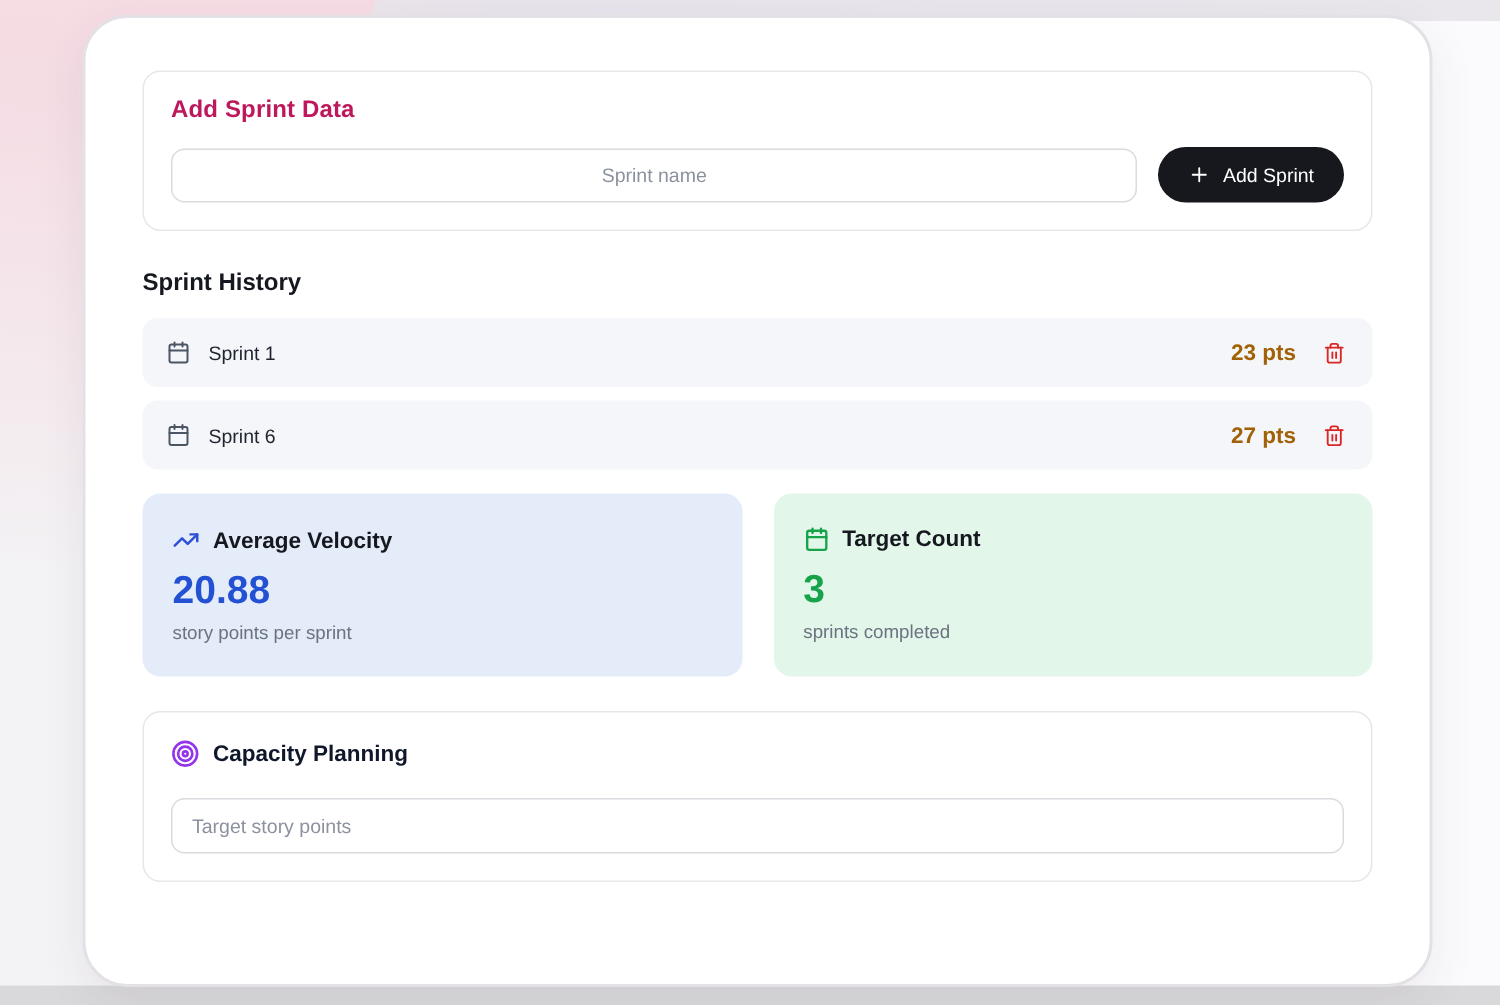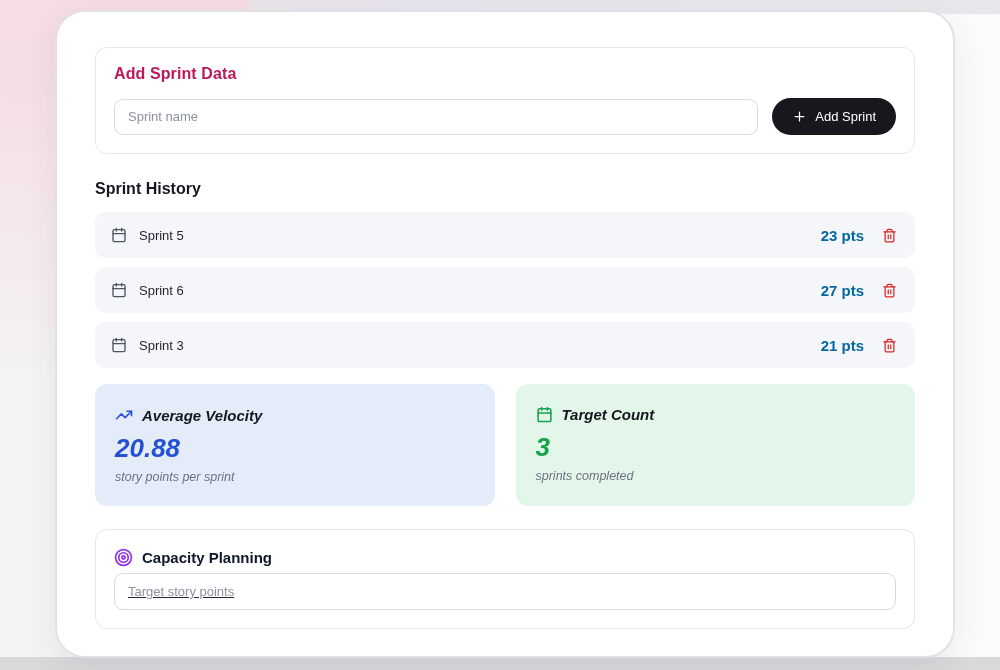--- a/index.html
+++ b/index.html
@@ -55,21 +55,21 @@
     border: 1px solid #d8dbe0;
     border-radius: 9px;
     padding: 0 13px;
     font-size: 13px;
     font-family: inherit;
     color: #1f2937;
     background: #fff;
     outline: none;
   }
   .text-input::placeholder { color: #8b929e; }
-  .input-sprint-name { flex: 1 1 auto; }
+  .input-sprint-name { flex: 1 1 auto; text-align: center; }
   .input-story-points { width: 117px; flex: 0 0 auto; }
   .btn-add {
     flex: 0 0 auto;
     height: 37px;
     padding: 2px 20px;
     border: none;
     border-radius: 19px;
     background: #16181d;
     color: #ffffff;
     font-size: 13px;
@@ -85,27 +85,27 @@
     height: 46px;
     background: #f5f6f9;
     border-radius: 10px;
     display: flex;
     align-items: center;
     padding: 0 16px;
     margin-bottom: 9px;
   }
   .history-row .cal { color: #4b5563; display: inline-flex; }
   .history-row .row-name { font-size: 13px; color: #1f2430; margin-left: 12px; }
-  .history-row .row-points { margin-left: auto; font-size: 15px; font-weight: bold; color: #0369a1; }
+  .history-row .row-points { margin-left: auto; font-size: 15px; font-weight: bold; color: #a16207; }
   .trash-btn {
     background: none; border: none; cursor: pointer;
     color: #dc2626; display: inline-flex; margin-left: 16px; padding: 2px;
   }
   
-  .stats-row { display: flex; gap: 21px; margin-top: 16px; font-style: italic; }
+  .stats-row { display: flex; gap: 21px; margin-top: 16px; }
   .stat-card { flex: 1 1 0; border-radius: 12px; padding: 22px 20px 20px 20px; height: 122px; }
   .stat-blue { background: #e4ecfa; }
   .stat-green { background: #e3f6ea; }
   .stat-head { display: flex; align-items: center; gap: 9px; }
   .stat-head .stat-title { font-size: 15px; font-weight: bold; color: #15181e; }
   .stat-icon-blue { color: #2d50d8; display: inline-flex; }
   .stat-icon-green { color: #16a34a; display: inline-flex; }
   .stat-value { font-size: 26px; font-weight: bold; margin-top: 9px; }
   .value-blue { color: #2451d4; }
   .value-green { color: #16a34a; }
@@ -114,21 +114,21 @@
   .capacity-panel {
     border: 1px solid #e5e7eb;
     border-radius: 12px;
     padding: 18px;
     margin-top: 23px;
     background: #fff;
   }
   .capacity-head { display: flex; align-items: center; gap: 9px; }
   .capacity-head .icon-target { color: #9333ea; display: inline-flex; }
   .capacity-head .cap-title { font-size: 15px; font-weight: bold; color: #0f172a; }
-  .capacity-input { width: 100%; margin-top: 6px; height: 37px; text-decoration: underline; }
+  .capacity-input { width: 100%; margin-top: 20px; height: 37px; }
   svg { display: block; }
 </style>
 </head>
 <body>
 
 <div class="bg-decor-top"></div>
 <div class="bg-decor"></div>
 <div class="bg-bottom-strip"></div>
 
 <div class="main-card">
@@ -150,21 +150,21 @@
 
   <h2 class="history-title">Sprint History</h2>
 
   <div class="history-row">
     <span class="cal">
       <svg width="16" height="16" viewBox="0 0 24 24" fill="none" stroke="currentColor" stroke-width="2" stroke-linecap="round" stroke-linejoin="round">
           <rect x="3" y="4" width="18" height="18" rx="2"></rect>
           <path d="M16 2v4M8 2v4M3 10h18"></path>
         </svg>
     </span>
-    <span class="row-name">Sprint 5</span>
+    <span class="row-name">Sprint 1</span>
     <span class="row-points">23 pts</span>
     <button class="trash-btn">
       <span>
         <svg width="15" height="15" viewBox="0 0 24 24" fill="none" stroke="currentColor" stroke-width="2" stroke-linecap="round" stroke-linejoin="round">
             <path d="M3 6h18"></path>
             <path d="M19 6v14a2 2 0 0 1-2 2H7a2 2 0 0 1-2-2V6"></path>
             <path d="M8 6V4a2 2 0 0 1 2-2h4a2 2 0 0 1 2 2v2"></path>
             <path d="M10 11v6M14 11v6"></path>
           </svg>
       </span>
@@ -185,40 +185,20 @@
         <svg width="15" height="15" viewBox="0 0 24 24" fill="none" stroke="currentColor" stroke-width="2" stroke-linecap="round" stroke-linejoin="round">
             <path d="M3 6h18"></path>
             <path d="M19 6v14a2 2 0 0 1-2 2H7a2 2 0 0 1-2-2V6"></path>
             <path d="M8 6V4a2 2 0 0 1 2-2h4a2 2 0 0 1 2 2v2"></path>
             <path d="M10 11v6M14 11v6"></path>
           </svg>
       </span>
     </button>
   </div>
 
-  <div class="history-row">
-    <span class="cal">
-      <svg width="16" height="16" viewBox="0 0 24 24" fill="none" stroke="currentColor" stroke-width="2" stroke-linecap="round" stroke-linejoin="round">
-          <rect x="3" y="4" width="18" height="18" rx="2"></rect>
-          <path d="M16 2v4M8 2v4M3 10h18"></path>
-        </svg>
-    </span>
-    <span class="row-name">Sprint 3</span>
-    <span class="row-points">21 pts</span>
-    <button class="trash-btn">
-      <span>
-        <svg width="15" height="15" viewBox="0 0 24 24" fill="none" stroke="currentColor" stroke-width="2" stroke-linecap="round" stroke-linejoin="round">
-            <path d="M3 6h18"></path>
-            <path d="M19 6v14a2 2 0 0 1-2 2H7a2 2 0 0 1-2-2V6"></path>
-            <path d="M8 6V4a2 2 0 0 1 2-2h4a2 2 0 0 1 2 2v2"></path>
-            <path d="M10 11v6M14 11v6"></path>
-          </svg>
-      </span>
-    </button>
-  </div>
 
   <div class="stats-row">
     <div class="stat-card stat-blue">
       <div class="stat-head">
         <span class="stat-icon-blue">
           <svg width="18" height="18" viewBox="0 0 24 24" fill="none" stroke="currentColor" stroke-width="2.2" stroke-linecap="round" stroke-linejoin="round">
               <polyline points="22 7 13.5 15.5 8.5 10.5 2 17"></polyline>
               <polyline points="16 7 22 7 22 13"></polyline>
             </svg>
         </span>

